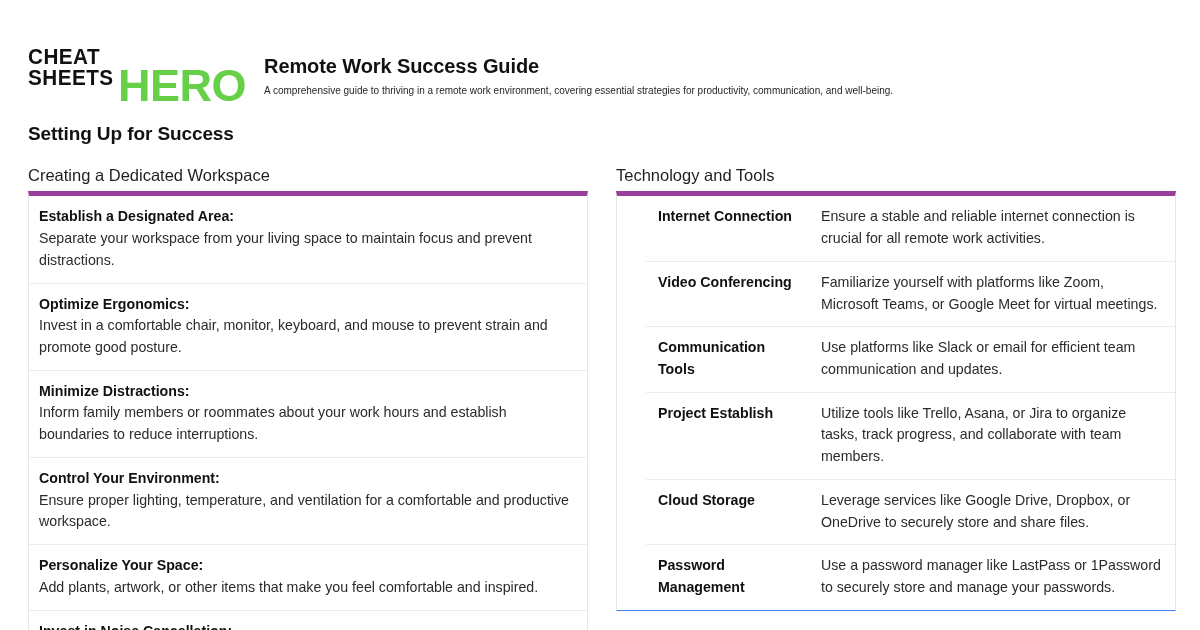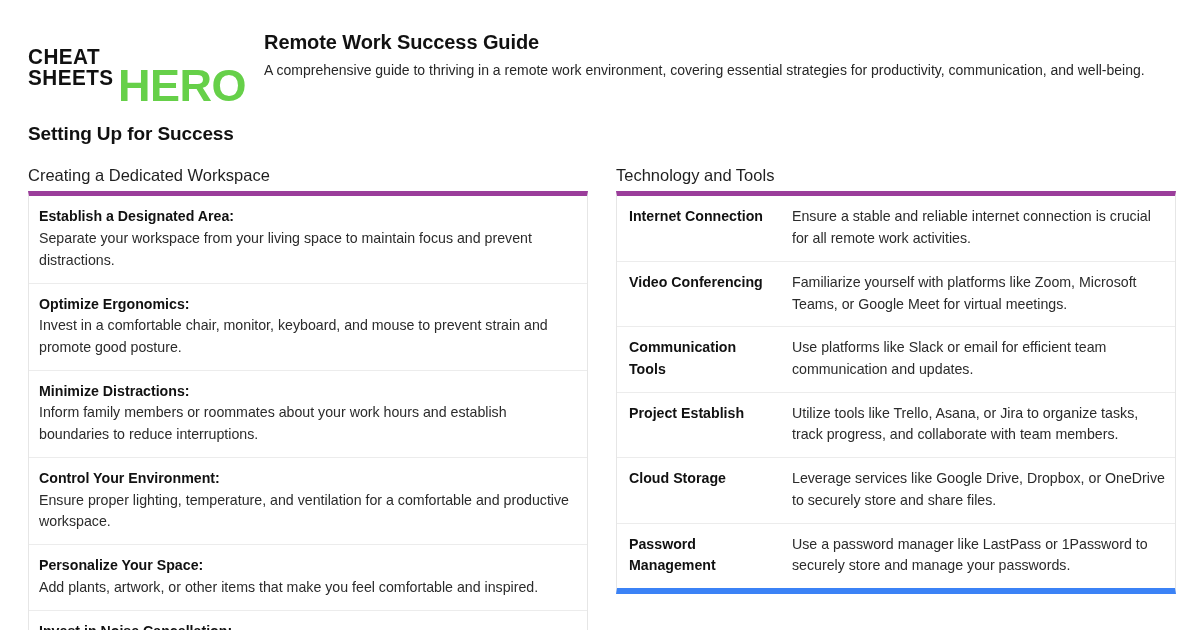--- a/index.html
+++ b/index.html
@@ -65,32 +65,33 @@
     color: #66d049;
     margin-left: -1px;
     align-self: center;
     margin-top: 37px;
   }
 
   .titles {
     flex: 1 1 auto;
     padding-top: 4px;
     min-width: 0;
+    margin-top: 24px;
   }
 
   .doc-title {
     font-size: 20px;
     font-weight: 700;
     color: #111111;
     line-height: 1.25;
     letter-spacing: -0.1px;
   }
 
   .doc-subtitle {
-    font-size: 14px;
+    font-size: 10px;
     font-weight: 400;
     color: #262626;
     line-height: 1.45;
     margin-top: 5px;
   }
 
   
   .section-title {
     font-size: 19px;
     font-weight: 700;
@@ -120,21 +121,22 @@
     margin-bottom: 5px;
   }
 
   .table-wrap {
     border-top: 5px solid #9b3d9b;
     border-left: 1px solid #e6e6e6;
     border-right: 1px solid #e6e6e6;
   }
 
   .table-wrap.closed {
-    border-bottom: 6px solid #3b82f6;
+    border-bottom: 1px solid #3b82f6;
+    padding-left: 29px;
   }
 
   table.kv {
     width: 100%;
     border-collapse: collapse;
     table-layout: fixed;
   }
 
   table.kv tr + tr td {
     border-top: 1px solid #ececec;

